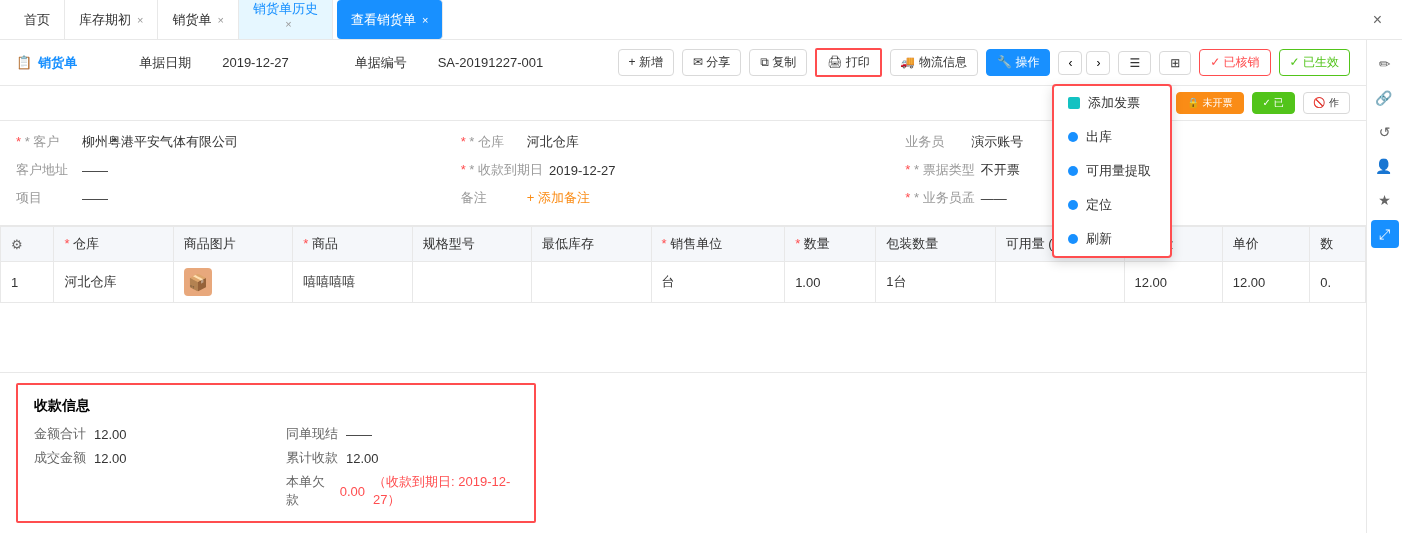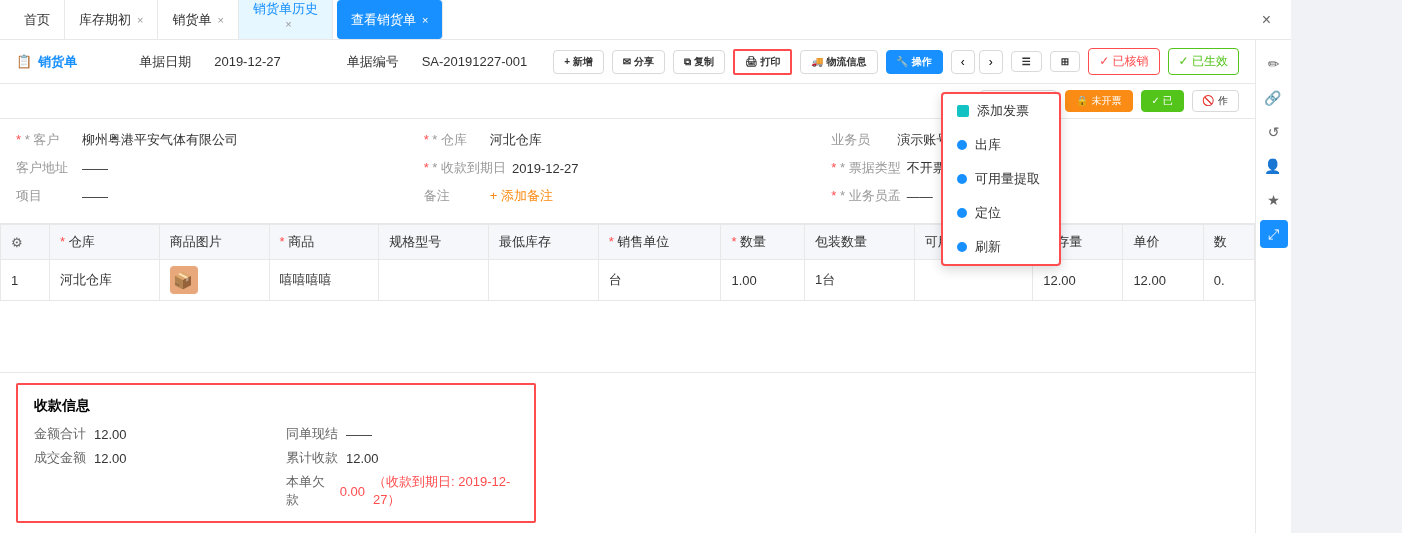--- a/index.html
+++ b/index.html
@@ -72,38 +72,37 @@
       gap: 6px;
       color: #1890ff;
       font-weight: bold;
     }
     .doc-meta {
       display: flex;
       gap: 20px;
       font-size: 13px;
       color: #333;
     }
-    .doc-meta span { display: flex; align-items: center; gap: 0; margin-left: 23px; }
+    .doc-meta span { display: flex; align-items: center; gap: 8px; margin-left: 23px; }
     .doc-actions {
       display: flex;
       align-items: center;
       gap: 8px;
     }
     .btn-action {
       display: flex;
       align-items: center;
       gap: 4px;
       padding: 4px 10px;
       border: 1px solid #d9d9d9;
       border-radius: 4px;
       cursor: pointer;
       background: #fff;
-      font-size: 10px;
-      color: #333;
-      font-weight: bold;
+      font-size: 12px;
+      color: #333;
     }
     .btn-action.active-tab {
       background: #1890ff;
       color: #fff;
       border-color: #1890ff;
     }
     .status-btn {
       padding: 4px 10px;
       border-radius: 4px;
       font-size: 12px;
@@ -238,21 +237,21 @@
       align-items: center;
       gap: 8px;
     }
     .payment-label { color: #666; }
     .payment-value { color: #333; }
     .payment-value.red { color: #ff4d4f; }
 
     
     .dropdown-overlay {
       position: absolute;
-      top: 92px;
+      top: 84px;
       right: 230px;
       background: #fff;
       border: 2px solid #ff4d4f;
       border-radius: 4px;
       box-shadow: 0 4px 12px rgba(0,0,0,0.15);
       z-index: 100;
       min-width: 120px;
     }
     .dropdown-item {
       display: flex;
@@ -327,21 +326,21 @@
     }
 
     .highlight-box {
       border: 2px solid #ff4d4f;
       border-radius: 2px;
     }
   </style>
 </head>
 <body>
 
-<div style="width:1291px; height:533px; position:relative; overflow:hidden; background:#14532d;">
+<div style="width:1402px; height:533px; position:relative; overflow:hidden; background:#14532d;">
 
   <div class="tab-bar">
     <div class="tab-item">
       <span>首页</span>
     </div>
     <div class="tab-item">
       <span>库存期初</span>
       <span class="tab-close">×</span>
     </div>
     <div class="tab-item">

